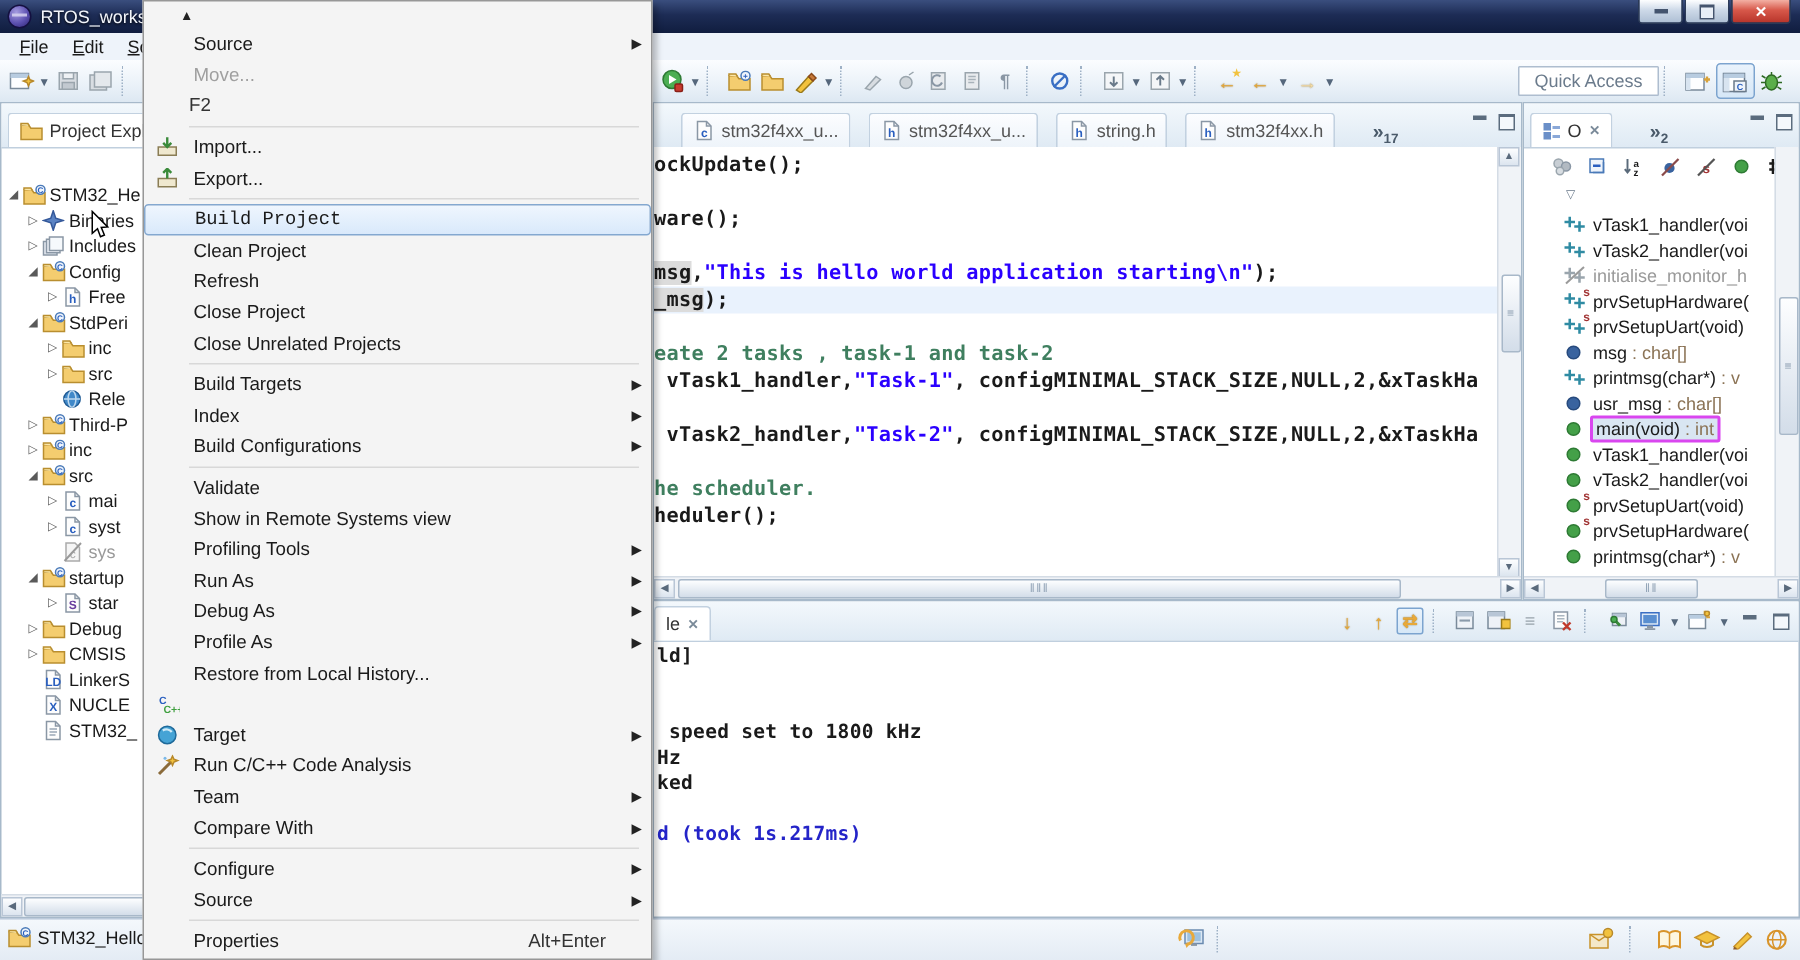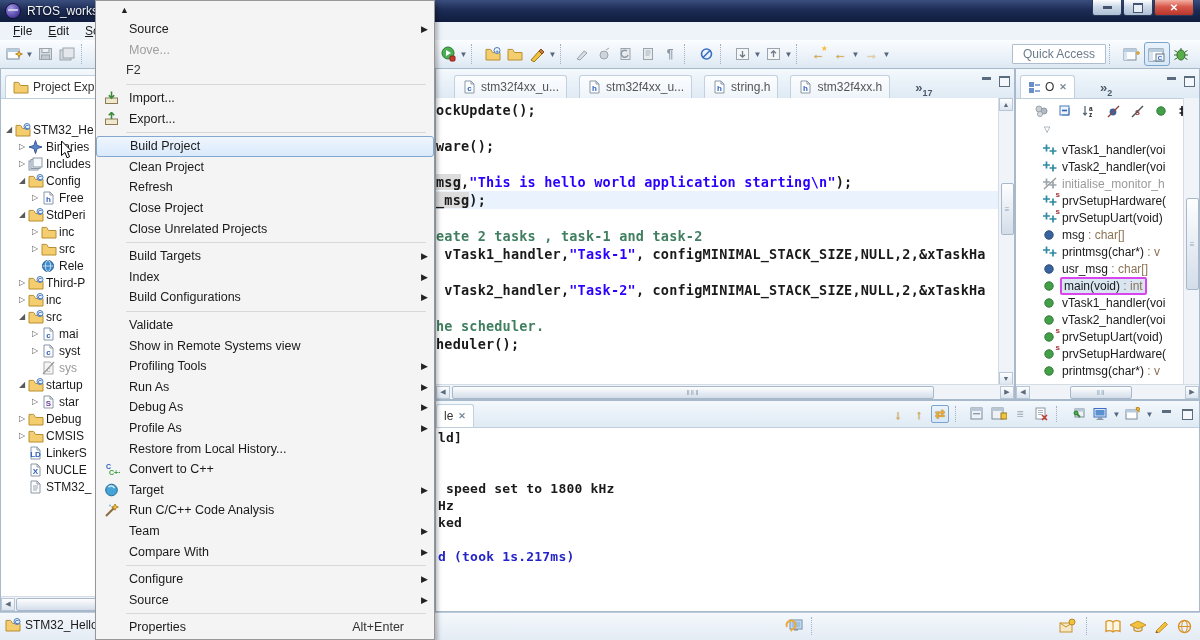--- a/index.html
+++ b/index.html
@@ -107,21 +107,21 @@
   
   #ctxmenu{position:absolute;left:95px;top:0;width:340px;height:640px;background:#f4f4f4;
     border:1px solid #979797;box-shadow:3px 3px 4px rgba(0,0,0,.25);box-sizing:border-box;z-index:50;}
   #ctxmenu .scrollup{height:18px;display:flex;align-items:center;padding-left:24px;font-size:9px;color:#222;}
   .mi{height:20.6px;display:flex;align-items:center;padding:0 6px 0 8px;position:relative;font-size:12.5px;}
   .mi-ico{width:22px;display:inline-flex;flex:none;}
   .mi-label{flex:1;padding-left:3px;white-space:nowrap;}
   .mi-short{color:#333;padding-right:14px;}
   .mi-sub{width:10px;font-size:9px;color:#222;text-align:right;}
   .mi.dis .mi-label{color:#9f9f9f;}
-  .mi.hl{border:1px solid #84a8d0;border-radius:3px;background:linear-gradient(#eff6fe,#d9e9fb);box-sizing:border-box;}
+  .mi.hl{border:1px solid #84a8d0;border-radius:3px;background:linear-gradient(#eff6fe,#d9e9fb);box-sizing:border-box;font-family:Liberation Mono, monospace;}
   .msep{height:1px;background:#d8d8d8;margin:3px 8px 3px 30px;}
   #cursor{position:absolute;left:60px;top:140px;z-index:60;}
 
   svg{display:block;}
 </style>
 </head>
 <body>
 
 <div id="app">
 
@@ -1117,21 +1117,20 @@
           <span class="mi-label">Restore from Local History...</span>
           <span class="mi-sub"></span>
         </div>
         <div class="mi">
           <span class="mi-ico">
             <svg width="16" height="14" viewBox="0 0 16 14">
               <text x="2" y="7" font-size="7" font-weight="bold" fill="#2a5fbf">C</text>
               <text x="5" y="13" font-size="7" font-weight="bold" fill="#3fa03f">C++</text>
             </svg>
           </span>
-          <span class="mi-label">Convert to C++</span>
           <span class="mi-sub"></span>
         </div>
         <div class="mi">
           <span class="mi-ico">
             <svg width="15" height="14" viewBox="0 0 14 14">
               <circle cx="7" cy="7" r="5.8" fill="#45a3d5" stroke="#1f6a9a"></circle>
               <path d="M4 4a4.5 4.5 0 0 1 6 1" stroke="#cfeaf8" fill="none" stroke-width="1.5"></path>
             </svg>
           </span>
           <span class="mi-label">Target</span>

